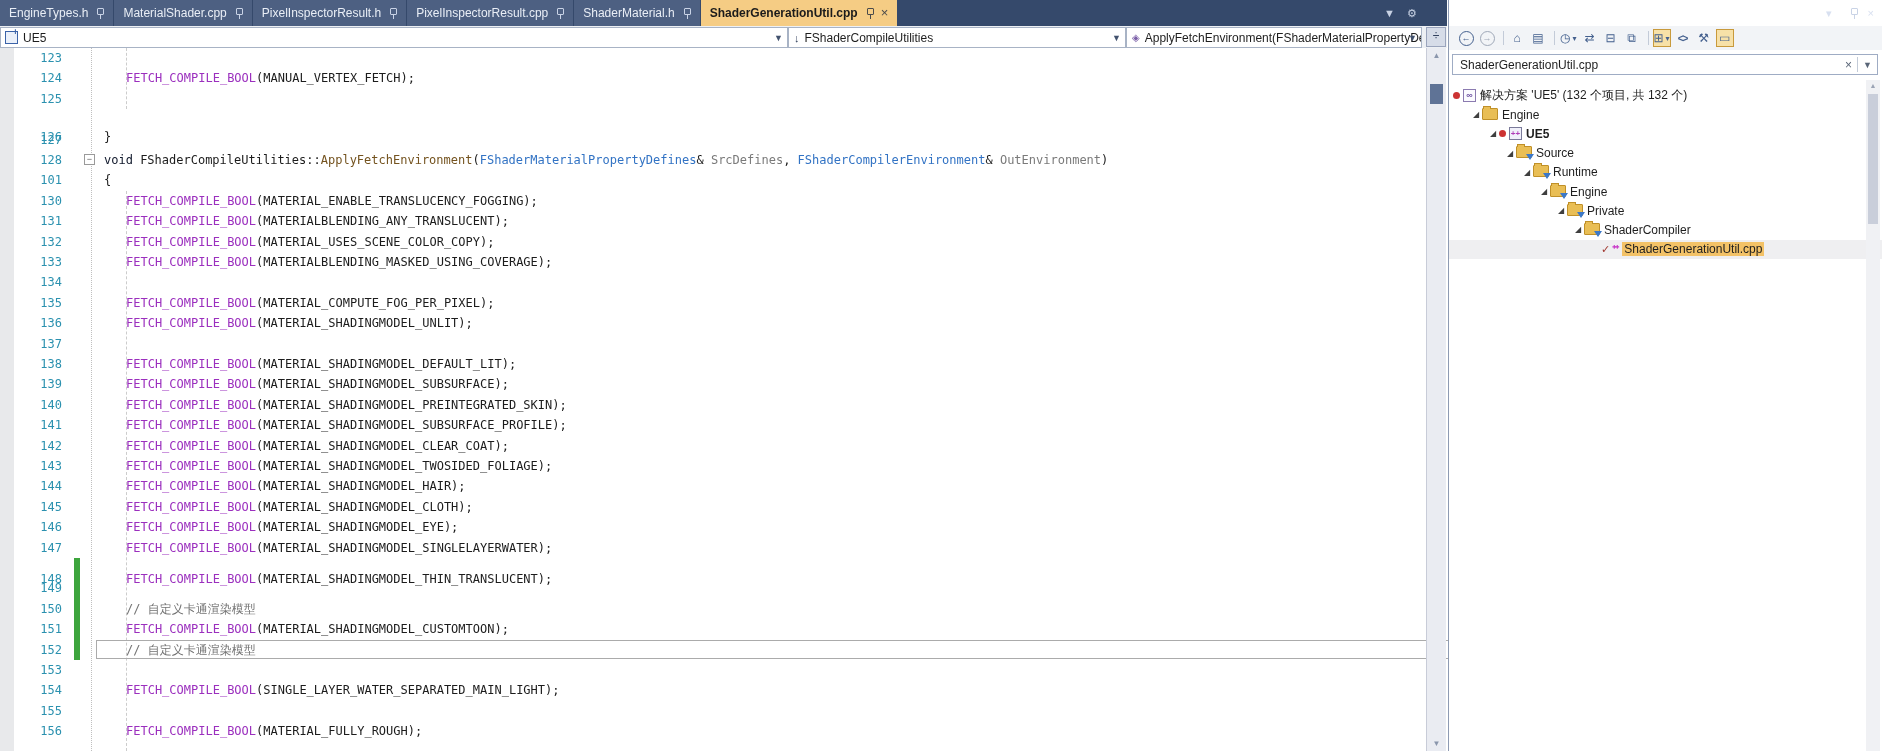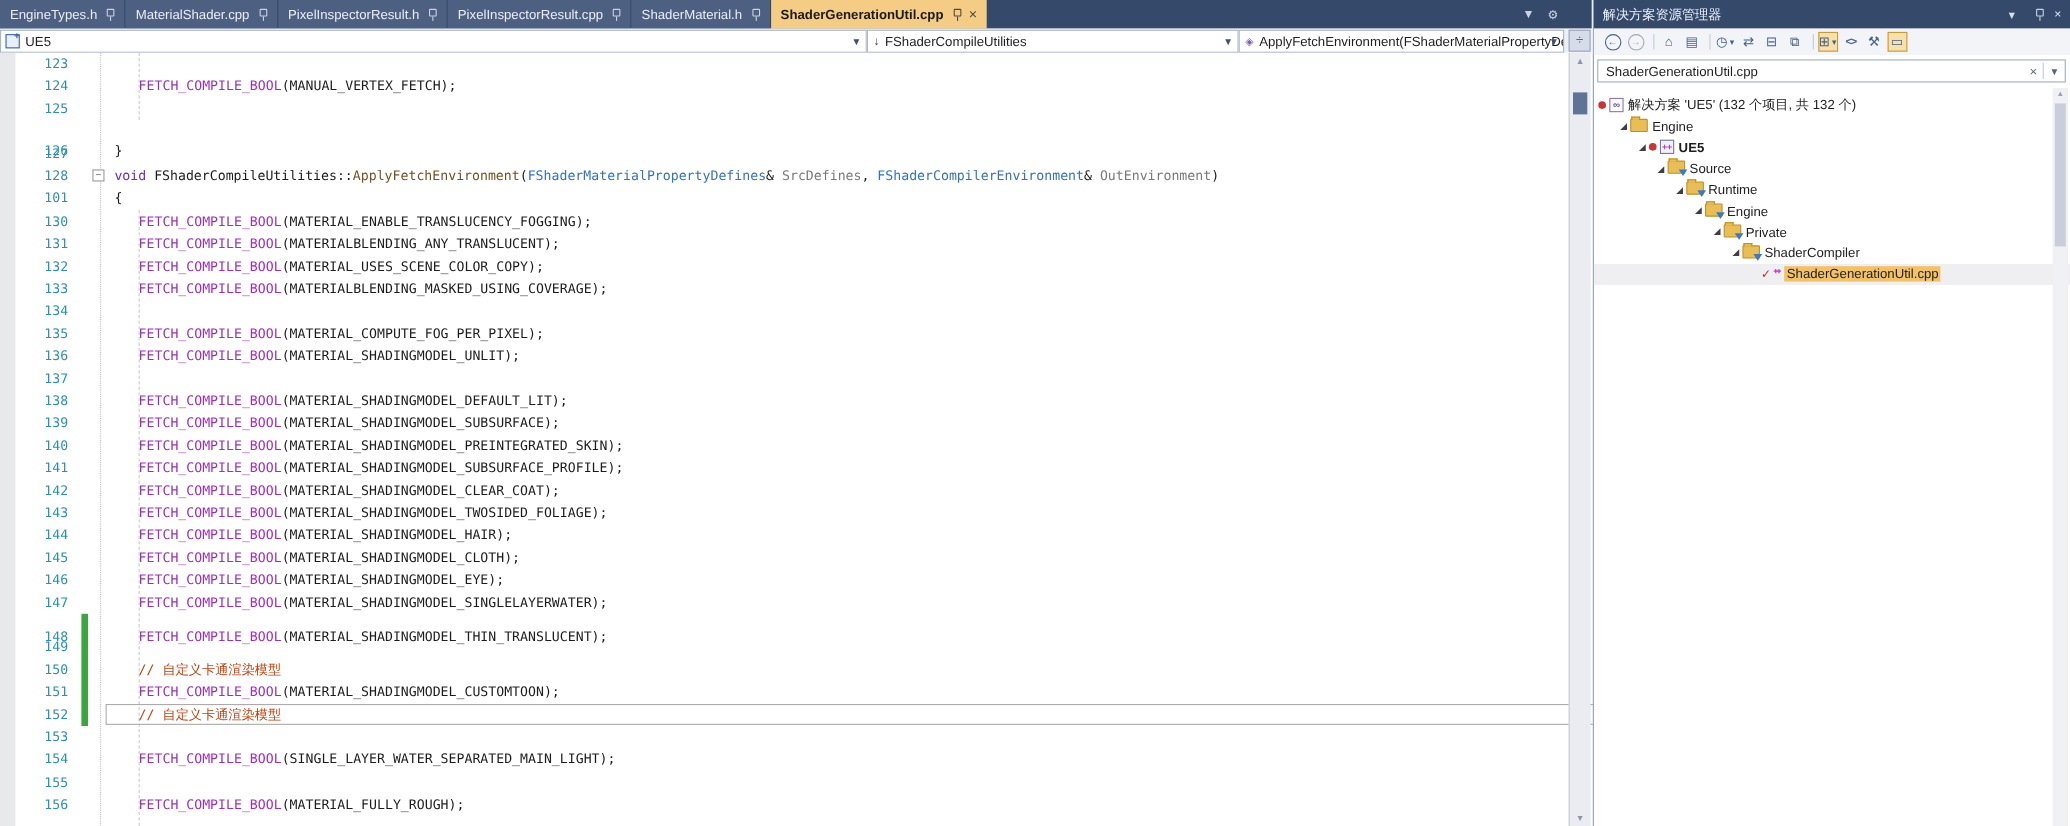--- a/index.html
+++ b/index.html
@@ -44,22 +44,22 @@
   #guide-indent-b{top:143px;bottom:0;}
   #change-bar{position:absolute;left:74px;top:510px;width:6px;height:102px;background:#3DA53D;}
   .ln-row{position:absolute;left:0;width:100%;height:20.4px;}
   .ln-num{position:absolute;left:0;top:0;width:62px;text-align:right;color:#2B91AF;
           font:12px/20.4px "DejaVu Sans Mono",monospace;}
   .ln-text{position:absolute;left:104px;top:0;white-space:pre;font:12px/20.4px "DejaVu Sans Mono",monospace;}
   .ln-text.ind1{left:126px;}
   .fold-box{position:absolute;left:84px;top:4px;width:11px;height:11px;border:1px solid #9A9A9A;background:#FFFFFF;
             box-sizing:border-box;text-align:center;line-height:8px;font-size:9px;color:#5A5A5A;}
   .cur-box{position:absolute;left:96px;right:8px;top:0;bottom:1px;border:1px solid #ABABAB;pointer-events:none;}
-  .c-kw{color:#6d28d9;} .c-plain{color:#1C1C1C;} .c-macro{color:#9B2FBE;} .c-type{color:#3273C4;}
-  .c-param{color:#7A7A7A;} .c-fn{color:#74531F;} .c-comment{color:#c2410c;font-family:"DejaVu Sans Mono","Liberation Sans",monospace;text-align:right;}
+  .c-kw{color:#0f172a;} .c-plain{color:#1C1C1C;} .c-macro{color:#9B2FBE;} .c-type{color:#3273C4;}
+  .c-param{color:#7A7A7A;} .c-fn{color:#74531F;} .c-comment{color:#737373;font-family:"DejaVu Sans Mono","Liberation Sans",monospace;text-align:right;}
 
   
   #vscroll{position:absolute;left:1426px;top:48px;bottom:0;width:20px;background:#EAECF2;border-left:1px solid #C8CCD8;box-sizing:border-box;}
   #vscroll .arr{position:absolute;left:0;width:100%;text-align:center;font-size:8px;color:#8A96AC;}
   #vscroll-thumb{position:absolute;left:3px;width:13px;top:36px;height:20px;background:#5F7396;}
 
   
   #panel{position:absolute;left:1448px;top:0;width:434px;height:751px;background:#FFFFFF;border-left:1px solid #8E9BB3;box-sizing:border-box;}
   #panel-header{position:absolute;left:0;top:0;width:100%;height:26px;background:#35496B;color:#EAF0FA;
                 display:flex;align-items:center;font-size:12px;}
@@ -302,23 +302,20 @@
       </div>
     </div>
 </div>
 <div id="vscroll">
   <span class="arr" style="top:3px">▲</span>
   <div id="vscroll-thumb"></div>
   <span class="arr" style="bottom:3px">▼</span>
 </div>
 
 <div id="panel">
-  <div id="panel-header">
-    <span class="title">解决方案资源管理器</span>
-  </div>
   <div id="panel-header-controls">
     <span class="glyph">▾</span>
     <span class="pin-icon"></span>
     <span class="glyph">×</span>
   </div>
   <div id="panel-toolbar">
       <div class="tb-btn circle">
         <span class="g">←</span>
       </div>
       <div class="tb-btn disabled circle">

